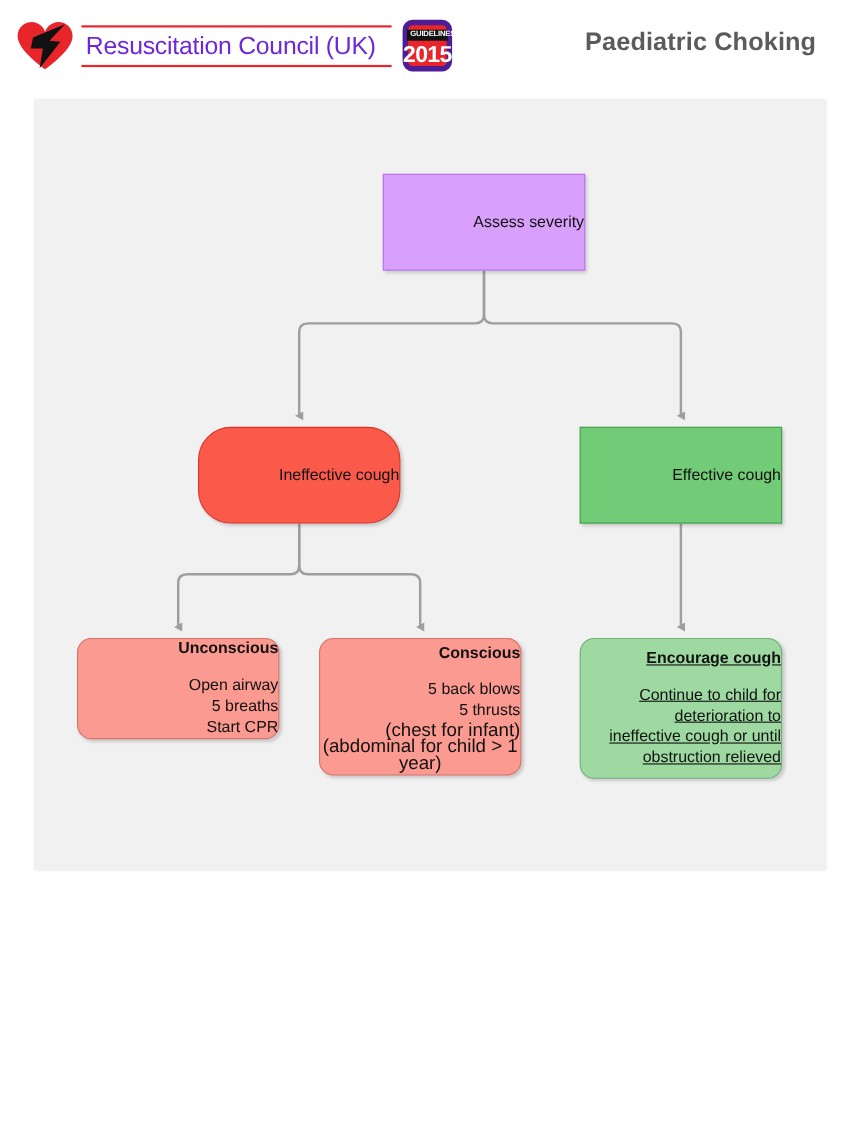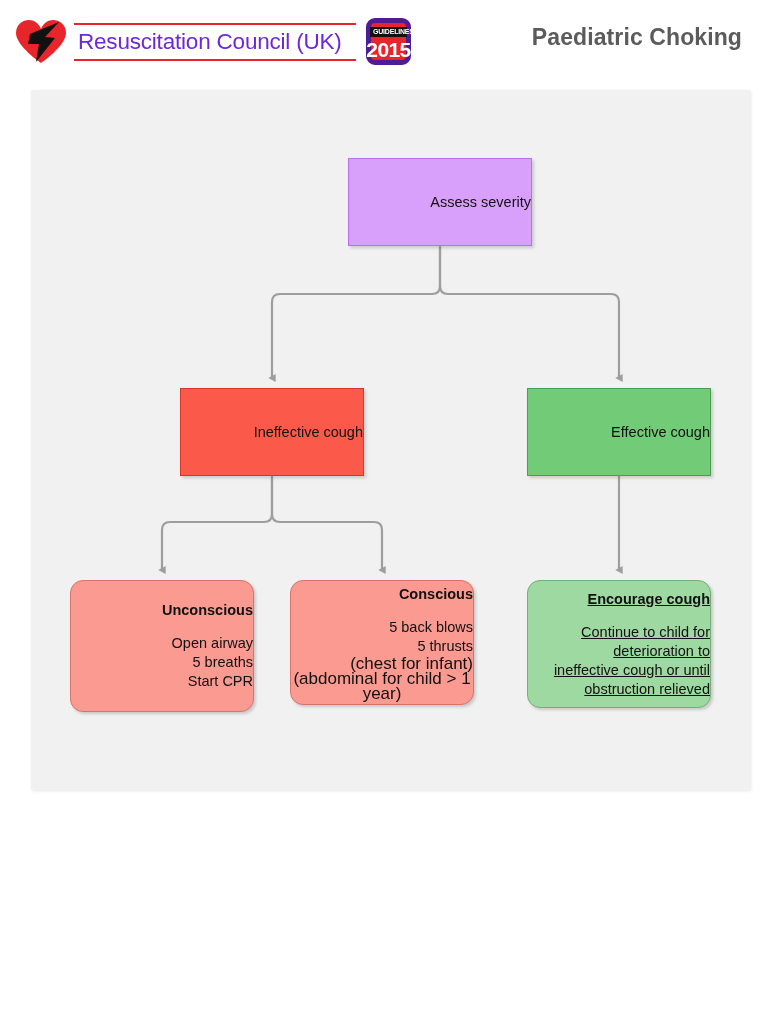--- a/index.html
+++ b/index.html
@@ -167,30 +167,31 @@
     left: 317px; top: 68px;
     width: 184px; height: 88px;
     background: #d9a0fb;
     border-color: #b96ff0;
   }
   #node-ineffective {
     left: 149px; top: 298px;
     width: 184px; height: 88px;
     background: #fb5a4b;
     border-color: #d8362c;
+    border-radius: 30px;
   }
   #node-effective {
     left: 496px; top: 298px;
     width: 184px; height: 88px;
     background: #72cb77;
     border-color: #4a9e50;
   }
   #node-unconscious {
     left: 39px; top: 490px;
-    width: 184px; height: 132px;
+    width: 184px; height: 92px;
     background: #fb9a91;
     border-color: #d8736b;
   }
   #node-conscious {
     left: 259px; top: 490px;
     width: 184px; height: 125px;
     background: #fb9a91;
     border-color: #d8736b;
   }
   #node-encourage {

